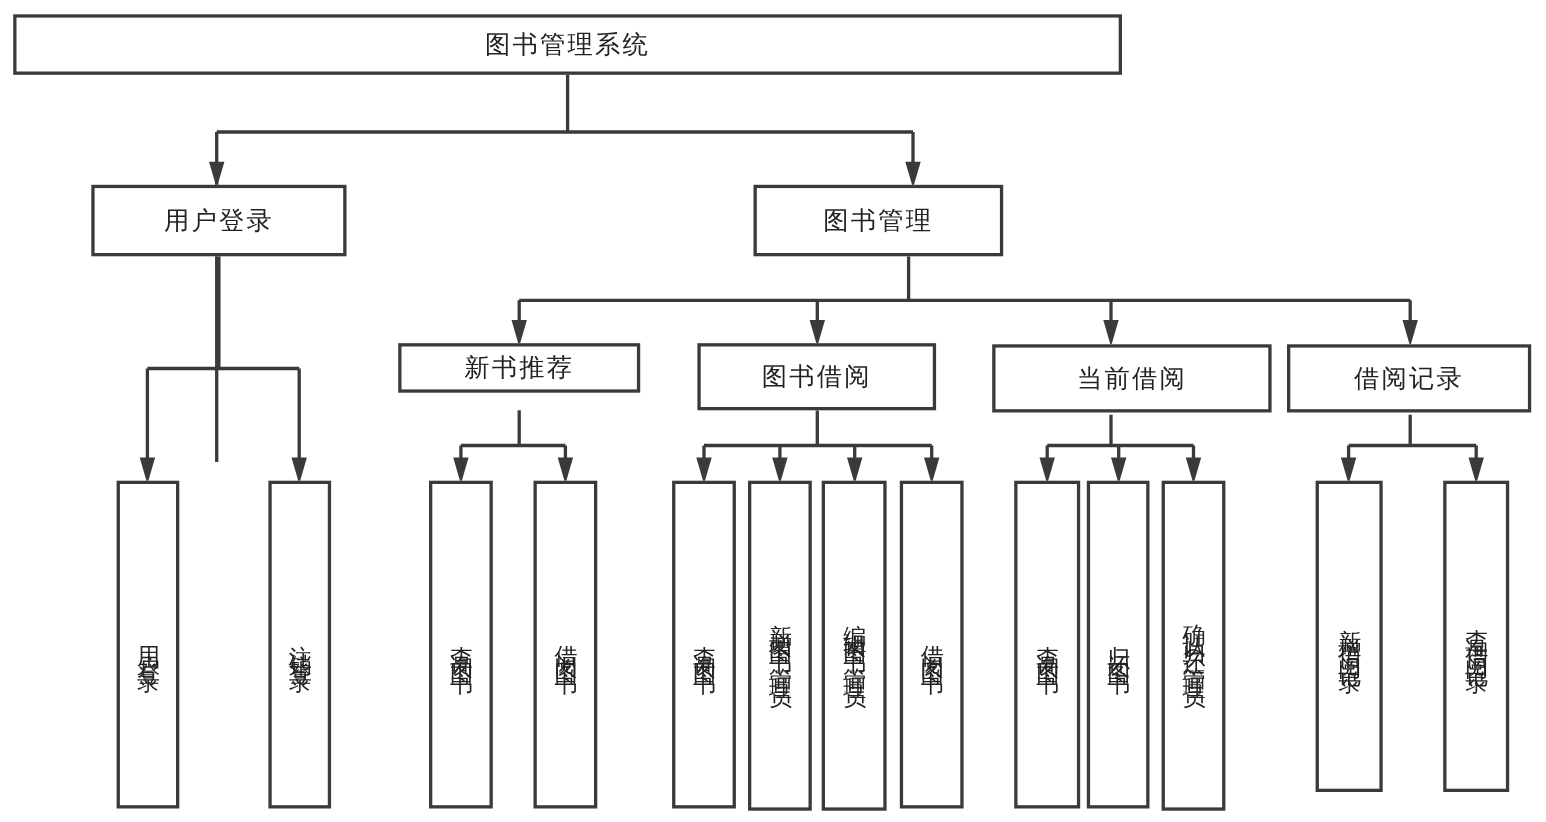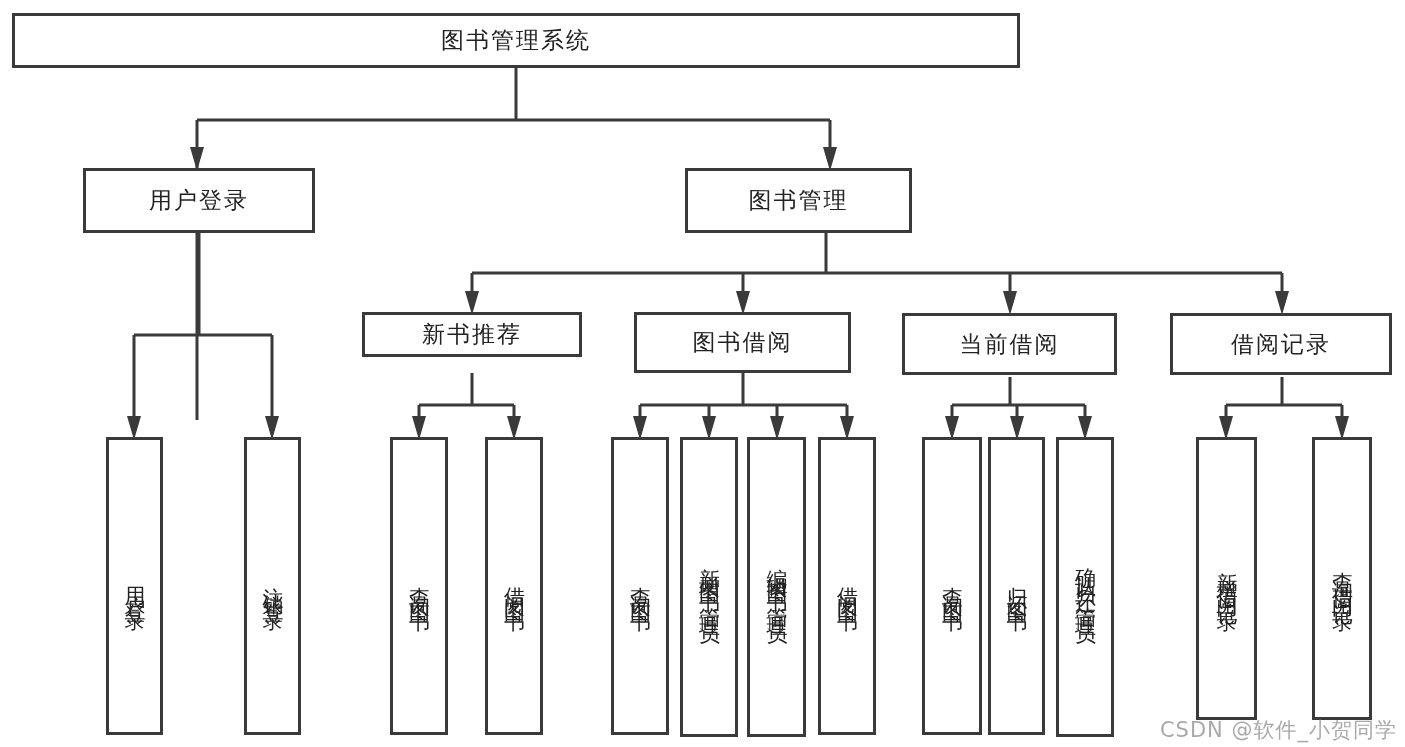--- a/index.html
+++ b/index.html
@@ -62,36 +62,35 @@
     </g>
   </svg>
 
   <div class="node h-node" style="left:12px;top:13px;width:1008px;height:55px">图书管理系统</div>
 
   <div class="node h-node" style="left:83px;top:168px;width:232px;height:65px">用户登录</div>
   <div class="node h-node" style="left:685px;top:168px;width:227px;height:65px">图书管理</div>
 
   <div class="node h-node" style="left:362px;top:312px;width:220px;height:45px">新书推荐</div>
   <div class="node h-node" style="left:634px;top:312px;width:217px;height:61px">图书借阅</div>
-  <div class="node h-node" style="left:902px;top:313px;width:215px;height:62px">当前借阅</div>
+  <div class="node h-node" style="left:902px;top:313px;width:254px;height:62px">当前借阅</div>
   <div class="node h-node" style="left:1170px;top:313px;width:222px;height:62px">借阅记录</div>
 
   <div class="node leaf" style="left:106px;top:437px;width:57px;height:298px">用户登录</div>
   <div class="node leaf" style="left:244px;top:437px;width:57px;height:298px">注销登录</div>
 
   <div class="node leaf" style="left:390px;top:437px;width:58px;height:298px">查询图书</div>
   <div class="node leaf" style="left:485px;top:437px;width:58px;height:298px">借阅图书</div>
 
   <div class="node leaf" style="left:611px;top:437px;width:58px;height:298px">查询图书</div>
   <div class="node leaf" style="left:680px;top:437px;width:58px;height:300px">新增图书（管理员）</div>
   <div class="node leaf" style="left:747px;top:437px;width:59px;height:300px">编辑图书（管理员）</div>
   <div class="node leaf" style="left:818px;top:437px;width:58px;height:298px">借阅图书</div>
 
   <div class="node leaf" style="left:922px;top:437px;width:60px;height:298px">查询图书</div>
   <div class="node leaf" style="left:988px;top:437px;width:57px;height:298px">归还图书</div>
   <div class="node leaf" style="left:1056px;top:437px;width:58px;height:300px">确认归还（管理员）</div>
 
   <div class="node leaf" style="left:1196px;top:437px;width:61px;height:283px">新增借阅记录</div>
   <div class="node leaf" style="left:1312px;top:437px;width:60px;height:283px">查询借阅记录</div>
 
-  <div class="watermark">CSDN @软件_小贺同学</div>
 
 </div>
 
 </body></html>

